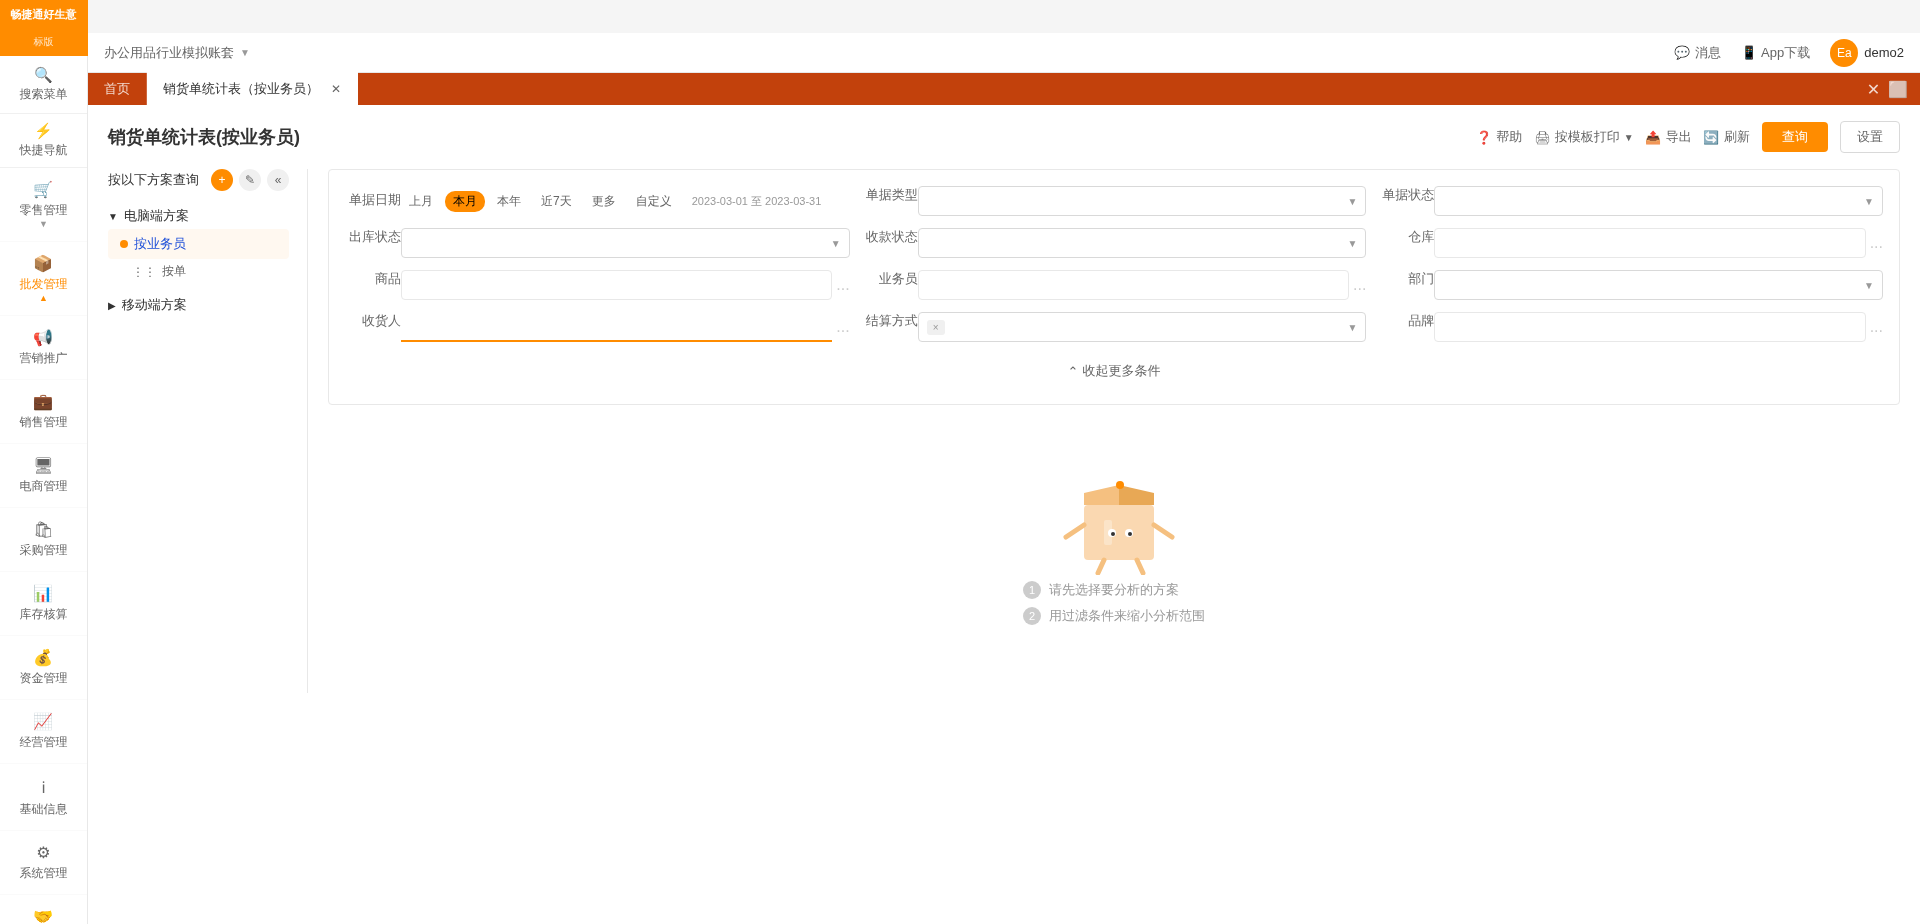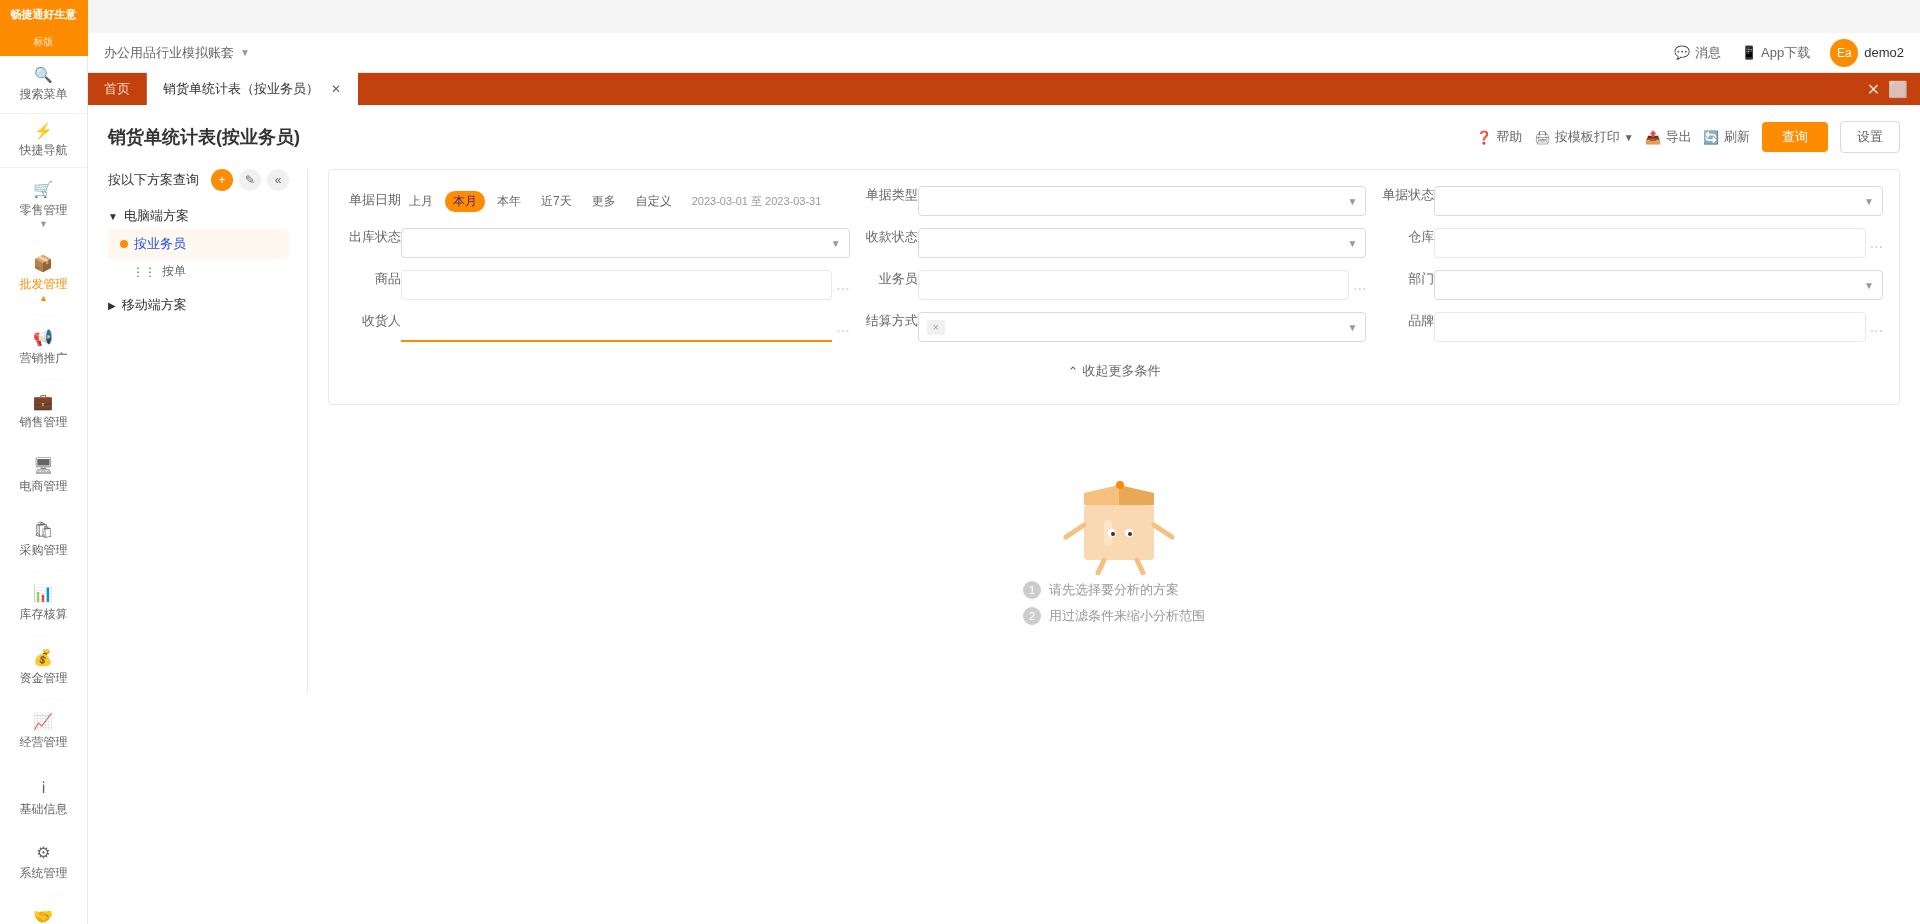--- a/index.html
+++ b/index.html
@@ -67,21 +67,21 @@
     .mobile-scheme-label { display: flex; align-items: center; gap: 6px; padding: 4px 0; cursor: pointer; color: #333; font-size: 13px; }
 
     
     .filter-form { flex: 1; padding-left: 20px; }
     .filter-row { display: grid; grid-template-columns: 1fr 1fr 1fr; gap: 12px; margin-bottom: 12px; align-items: center; }
     .filter-field { display: flex; }
     .filter-label { color: #666; font-size: 13px; white-space: nowrap; min-width: 56px; text-align: right; }
     .filter-control { flex: 1; }
     .date-tabs { display: flex; gap: 4px; align-items: center; font-size: 12px; }
     .date-tab { padding: 2px 8px; border-radius: 10px; cursor: pointer; color: #666; }
-    .date-tab.active { background: #ff8c00; color: #4c1d95; }
+    .date-tab.active { background: #ff8c00; color: #000000; }
     .date-range { color: #999; font-size: 11px; margin-left: 8px; white-space: nowrap; }
     .select-control { width: 100%; height: 30px; border: 1px solid #d9d9d9; border-radius: 4px; display: flex; align-items: center; justify-content: space-between; padding: 0 8px; cursor: pointer; background: #fff; }
     .select-control .arrow { color: #999; font-size: 10px; }
     .select-dots { color: #ccc; font-size: 16px; cursor: pointer; margin-left: 4px; }
     .input-control { width: 100%; height: 30px; border: 0; border-bottom: 2px solid #ff8c00; padding: 0 8px; font-size: 13px; outline: none; background: transparent; }
     .tag-control { display: flex; align-items: center; gap: 4px; border: 1px solid #d9d9d9; border-radius: 4px; padding: 2px 8px; height: 30px; }
     .tag-item { background: #f0f0f0; padding: 2px 6px; border-radius: 3px; font-size: 12px; display: flex; align-items: center; gap: 4px; }
     .tag-close { cursor: pointer; color: #999; font-size: 10px; }
     .collapse-btn { text-align: center; padding: 8px; color: #666; font-size: 13px; cursor: pointer; display: flex; align-items: center; justify-content: center; gap: 4px; }
 

